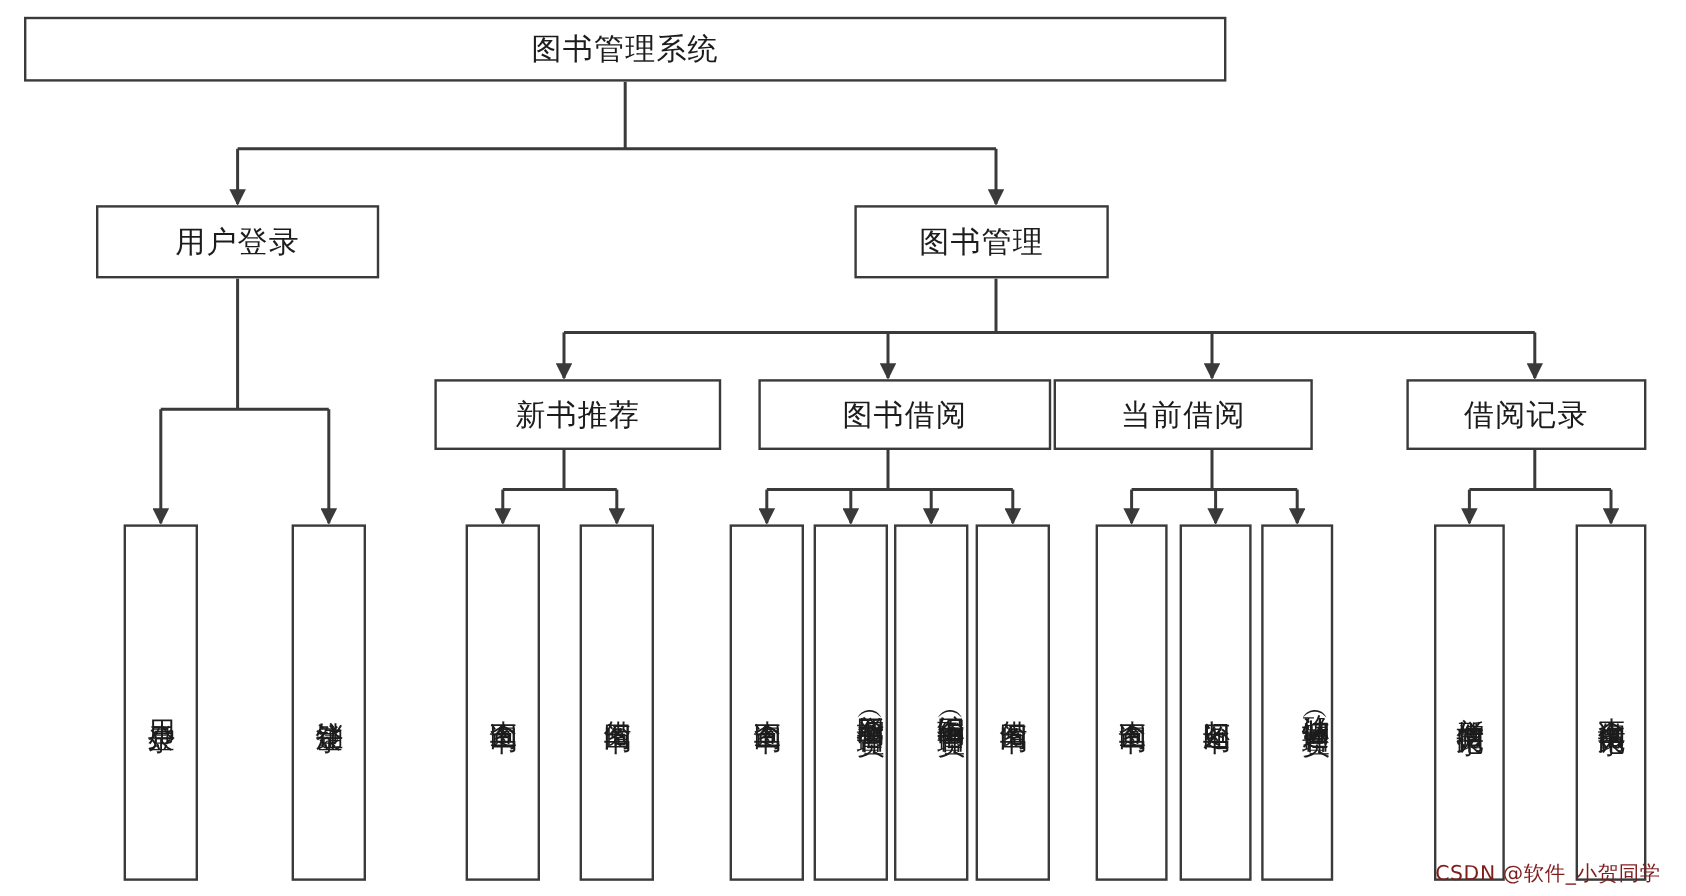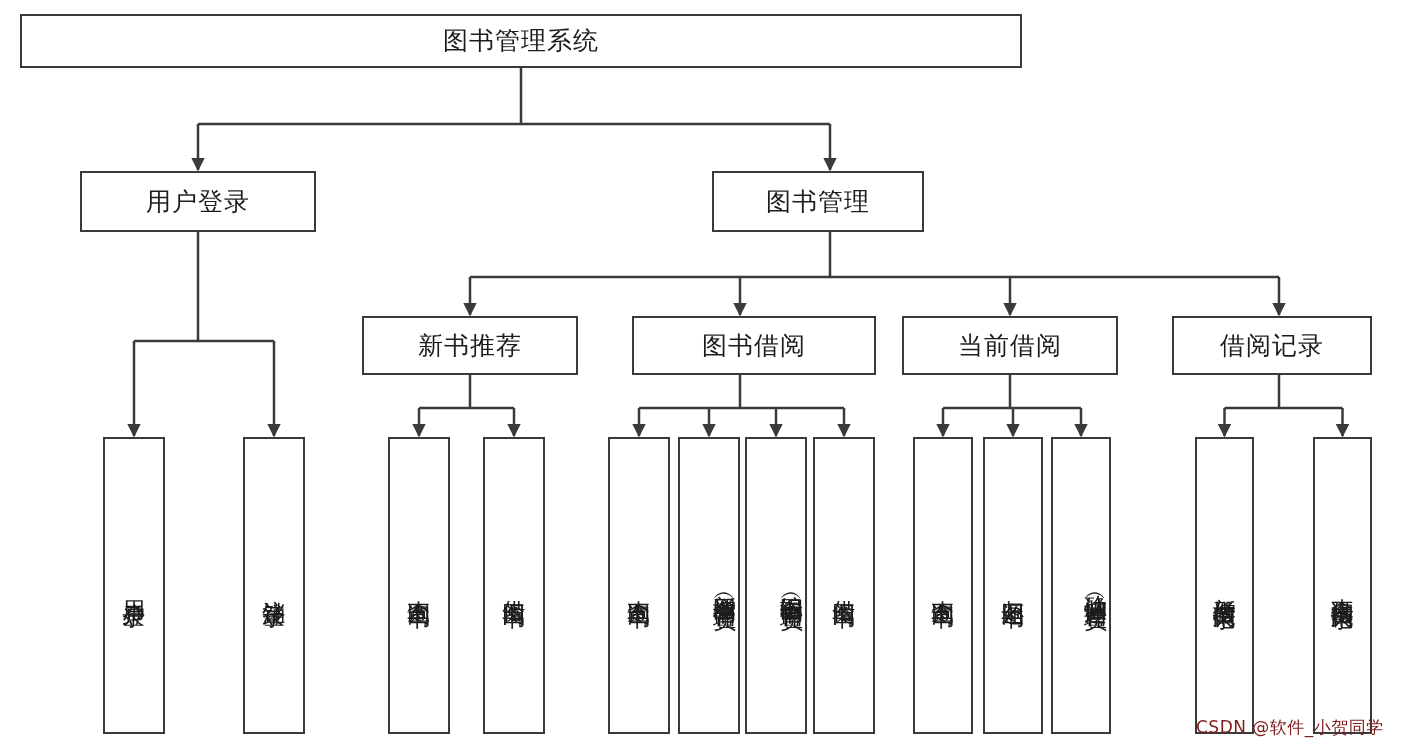--- a/index.html
+++ b/index.html
@@ -104,23 +104,23 @@
         <path d="M 1279 375 L 1279 408 M 1224.5 408 L 1342.5 408"></path>
         <path d="M 1224.5 408 L 1224.5 436" marker-end="url(#arrow)"></path>
         <path d="M 1342.5 408 L 1342.5 436" marker-end="url(#arrow)"></path>
       </g>
   </svg>
 
   <div id="nodes-layer">
       <div class="node horiz" style="left: 20px; top: 14px; width: 1002px; height: 54px;">图书管理系统</div>
       <div class="node horiz" style="left: 80px; top: 171px; width: 236px; height: 61px;">用户登录</div>
       <div class="node horiz" style="left: 712px; top: 171px; width: 212px; height: 61px;">图书管理</div>
-      <div class="node horiz" style="left: 362px; top: 316px; width: 216px; height: 59px;">新书推荐</div>
+      <div class="node horiz" style="left: 362px; top: 316px; width: 239px; height: 59px;">新书推荐</div>
       <div class="node horiz" style="left: 632px; top: 316px; width: 244px; height: 59px;">图书借阅</div>
-      <div class="node horiz" style="left: 902px; top: 316px; width: 216px; height: 59px;">当前借阅</div>
+      <div class="node horiz" style="left: 878px; top: 316px; width: 216px; height: 59px;">当前借阅</div>
       <div class="node horiz" style="left: 1172px; top: 316px; width: 200px; height: 59px;">借阅记录</div>
       <div class="node vert centered" style="left: 103px; top: 437px; width: 62px; height: 297px;">用户登录</div>
       <div class="node vert centered" style="left: 243px; top: 437px; width: 62px; height: 297px;">注销登录</div>
       <div class="node vert centered" style="left: 388px; top: 437px; width: 62px; height: 297px;">查询图书</div>
       <div class="node vert centered" style="left: 483px; top: 437px; width: 62px; height: 297px;">借阅图书</div>
       <div class="node vert centered" style="left: 608px; top: 437px; width: 62px; height: 297px;">查询图书</div>
       <div class="node vert" style="left: 678px; top: 437px; width: 62px; height: 297px;">新增图书（管理员）</div>
       <div class="node vert" style="left: 745px; top: 437px; width: 62px; height: 297px;">编辑图书（管理员）</div>
       <div class="node vert centered" style="left: 813px; top: 437px; width: 62px; height: 297px;">借阅图书</div>
       <div class="node vert centered" style="left: 913px; top: 437px; width: 60px; height: 297px;">查询图书</div>

